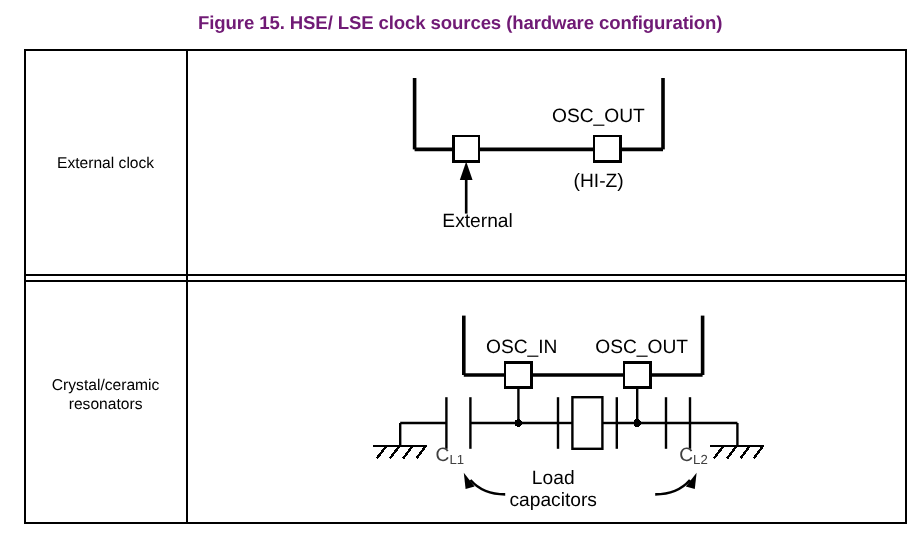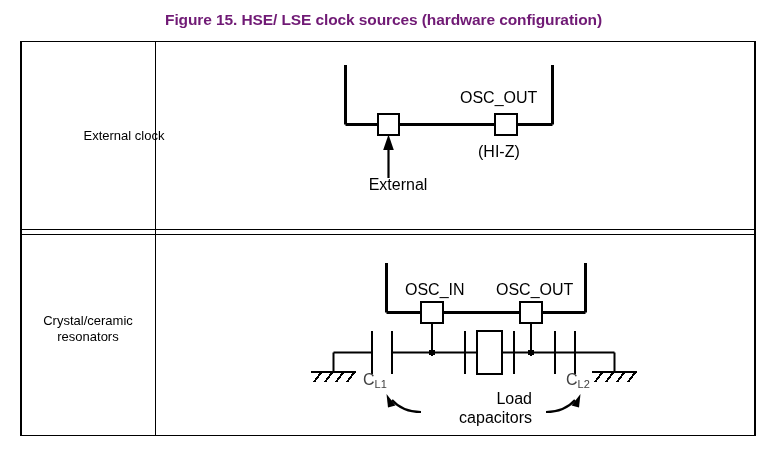--- a/index.html
+++ b/index.html
@@ -41,21 +41,20 @@
     position: absolute;
     text-align: center;
     font-size: 13px;
     line-height: 16px;
     color: #000;
   }
   #row1-label {
     left: 21px;
     top: 128px;
     width: 134px;
-    padding-left: 36px;
   }
   #row2-label {
     left: 21px;
     top: 313px;
     width: 134px;
   }
   .diag-text {
     position: absolute;
     font-size: 16px;
     line-height: 19px;
@@ -64,21 +63,21 @@
     text-align: right;
   }
   .diag-text.center {
     text-align: center;
   }
   #lbl-osc-out-top { left: 460px; top: 88px; }
   #lbl-hiz        { left: 478px; top: 142px; }
   #lbl-ext-source { left: 350px; top: 175px; width: 96px; text-align: center; }
   #lbl-osc-in     { left: 405px; top: 280px; }
   #lbl-osc-out-b  { left: 496px; top: 280px; }
-  #lbl-load-caps  { left: 422px; top: 389px; width: 110px; text-align: right; }
+  #lbl-load-caps  { left: 406px; top: 389px; width: 110px; text-align: center; }
   .sub-label {
     position: absolute;
     font-size: 16px;
     color: #404040;
     white-space: nowrap;
   }
   .sub-label sub {
     font-size: 11px;
     vertical-align: baseline;
     position: relative;

